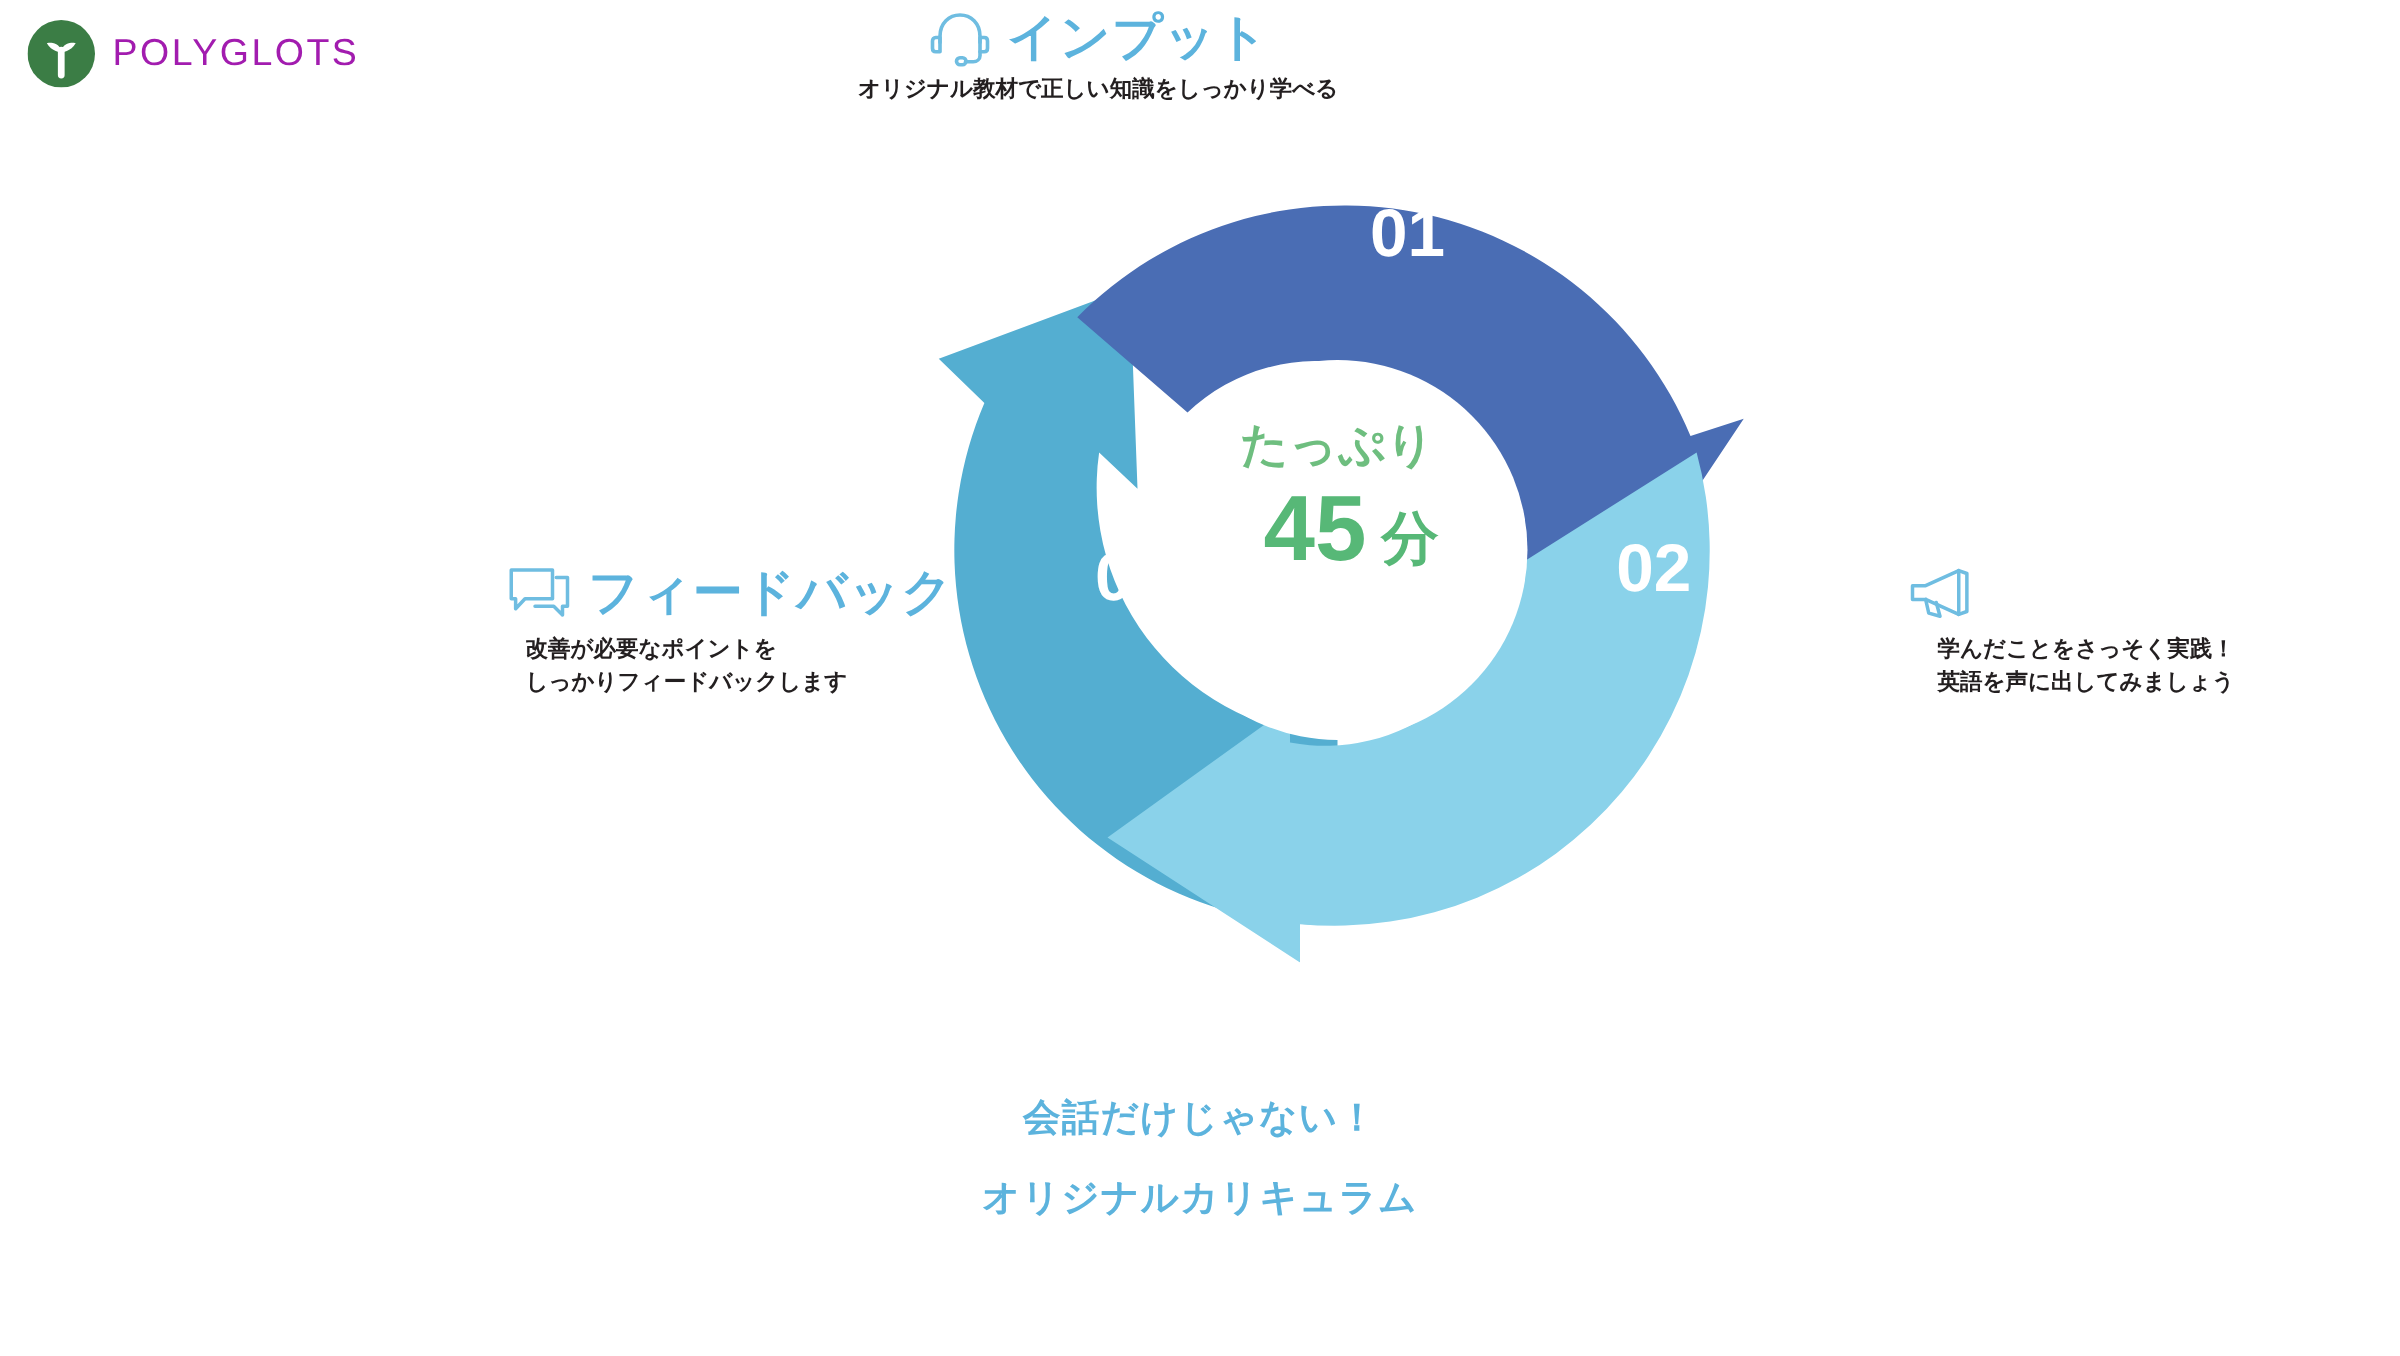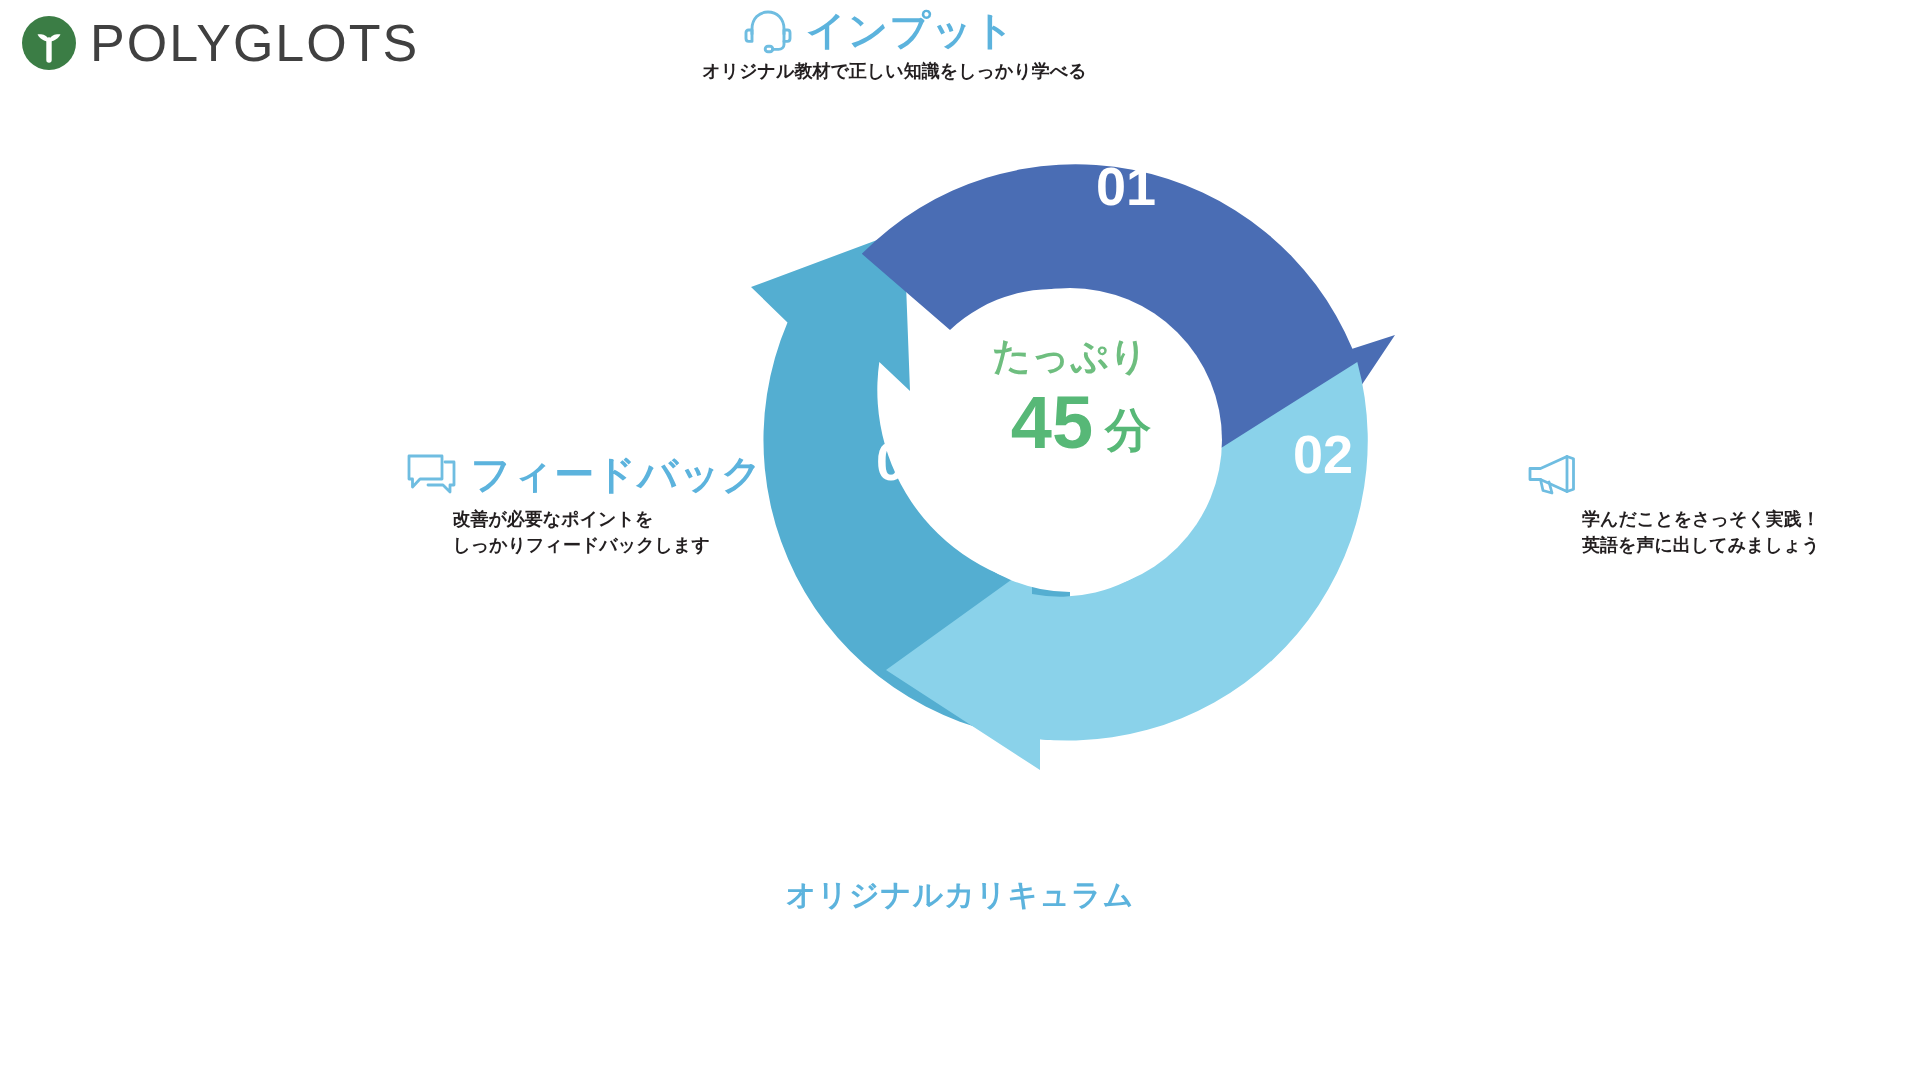--- a/index.html
+++ b/index.html
@@ -8,36 +8,35 @@
     background: #ffffff;
     font-family: "Liberation Sans", "DejaVu Sans", sans-serif;
     overflow: hidden;
   }
   .page { position: relative; width: 1920px; height: 1085px; background:#fff; }
 
   
   .logo { position: absolute; left: 22px; top: 16px; display: flex; align-items: center; gap: 14px; }
   .logo-mark { width: 54px; height: 54px; flex: 0 0 54px; }
   .logo-text {
-    font-size: 52px; letter-spacing: 2px; color: #404040;
+    font-size: 30px; letter-spacing: 2px; color: #a21caf;
     font-family: "Liberation Sans", "DejaVu Sans", sans-serif;
     font-weight: 400; line-height: 1;
   }
 
   
   .sect { position: absolute; }
   .sect-head { display: flex; align-items: center; gap: 12px; white-space: nowrap; }
   .sect-title {
     font-size: 40px; font-weight: 700; color: #5cb3dd; line-height: 1.1;
     letter-spacing: 1px;
   }
   .sect-sub {
     font-size: 18px; font-weight: 700; color: #231f20; line-height: 1.45;
     white-space: nowrap;
-    padding-left: 32px;
   }
   .sect-icon { width: 52px; height: 44px; flex: 0 0 52px; }
 
   
   #sect-input { left: 0; top: 8px; width: 1757px; text-align: center; }
   #sect-input .sect-head { justify-content: center; }
   #sect-input .sect-sub { margin-top: 6px; text-align: center; }
 
   
   #sect-output { left: 1527px; top: 452px; }
@@ -181,16 +180,17 @@
       <text class="step-num" x="583" y="363" text-anchor="middle">02</text>
       <text class="step-num" x="166" y="370" text-anchor="middle">03</text>
 
       <text class="core-top" x="330" y="259" text-anchor="middle">たっぷり</text>
       <text class="core-big" x="312" y="338" text-anchor="middle">45</text>
       <text class="core-unit" x="388" y="336" text-anchor="middle">分</text>
     </svg>
   </div>
 
   <div class="footer">
+    <div class="footer-line">会話だけじゃない！</div>
     <div class="footer-line">オリジナルカリキュラム</div>
   </div>
 
 </div>
 
 </body></html>

